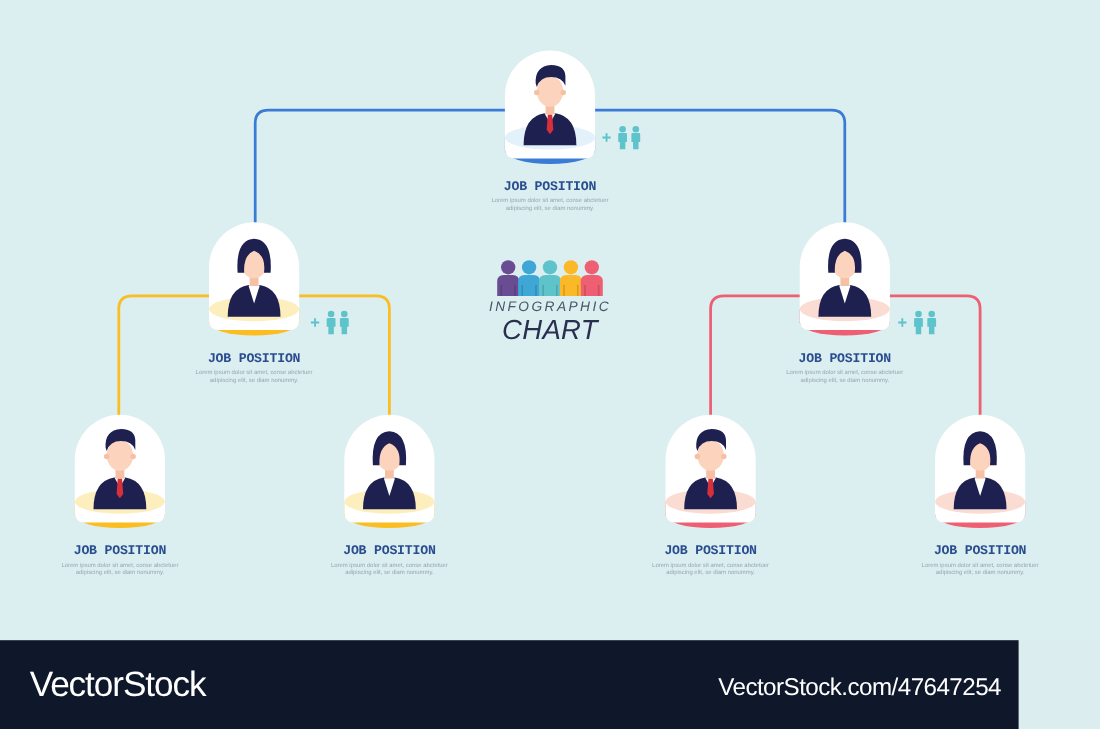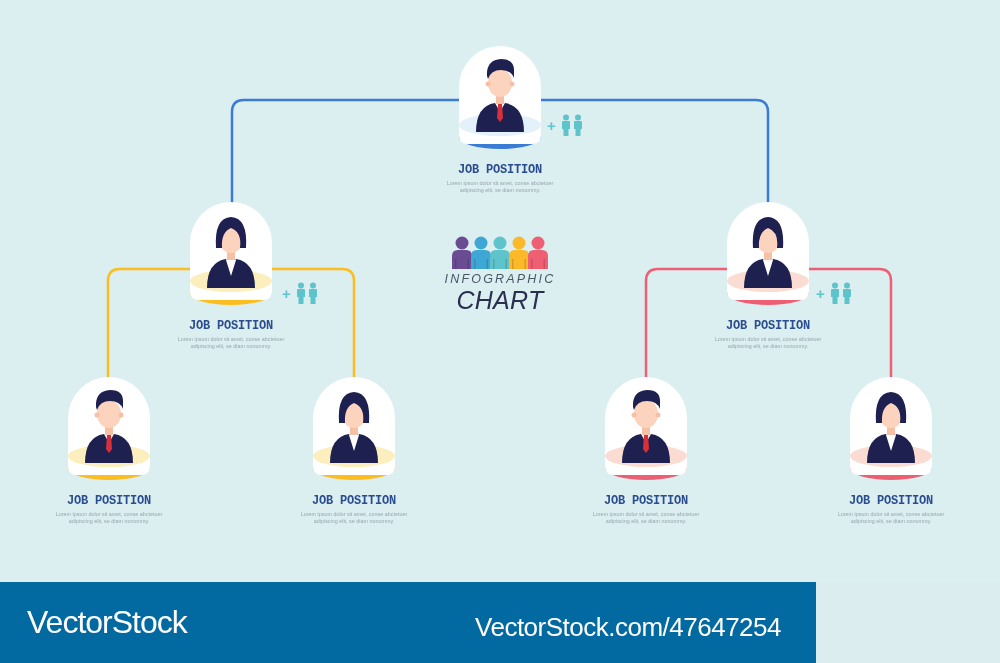--- a/index.html
+++ b/index.html
@@ -13,23 +13,23 @@
   .base-side { position:absolute; left:0; top:79px; width:82px; height:24px; border-radius:0 0 41px 41px / 0 0 12px 12px; }
   .person { position:absolute; left:0; top:0; width:82px; height:98px; }
   .title { font-size:12px; font-weight:bold; color:#2a4d8f; margin-top:2px; letter-spacing:-0.2px;font-family:Liberation Mono, monospace; }
   .desc { font-size:5.4px; color:#9aa6ae; line-height:7px; margin-top:3px; padding:0 8px; }
   .team { position:absolute; display:flex; align-items:center; gap:2px; }
   .team .plus { color:#5fc3cb; font-size:15px; font-weight:bold; margin-right:3px; line-height:1; }
   .center { position:absolute; left:400px; top:235px; width:200px; text-align:center;font-style:italic; }
   .people-row { display:flex; justify-content:center; gap:0; height:34px; }
   .infographic { font-size:12.5px; letter-spacing:2.2px; color:#4a5568; margin-top:3px; }
   .org { font-size:25px; color:#2a2f4f; line-height:28px; letter-spacing:0.3px; }
-  .footer { position:absolute; left:0; top:582px; width:816px; height:81px; background:#0369a1; }
+  .footer { position:absolute; left:0; top:582px; width:894px; height:81px; background:#0f172a;padding-left:32px; }
   .footer .brand { position:absolute; left:27px; top:22px; color:#fff; font-size:32px; letter-spacing:-1px; }
-  .footer .url { position:absolute; right:35px; top:30px; color:#fff; font-size:26px; letter-spacing:-0.5px; }
+  .footer .url { position:absolute; right:16px; top:30px; color:#fff; font-size:22px; letter-spacing:-0.5px; }
 </style>
 </head>
 <body>
 
 <div class="canvas">
 
   <svg class="connectors" viewBox="0 0 1000 582">
     <path d="M232 205 V112 Q232 100 244 100 H756 Q768 100 768 112 V205" fill="none" stroke="#3a7bd5" stroke-width="2.5"></path>
     <path d="M108 380 V281 Q108 269 120 269 H342 Q354 269 354 281 V380" fill="none" stroke="#fbbd1f" stroke-width="2.5"></path>
     <path d="M646 380 V281 Q646 269 658 269 H879 Q891 269 891 281 V380" fill="none" stroke="#ef5f73" stroke-width="2.5"></path>

